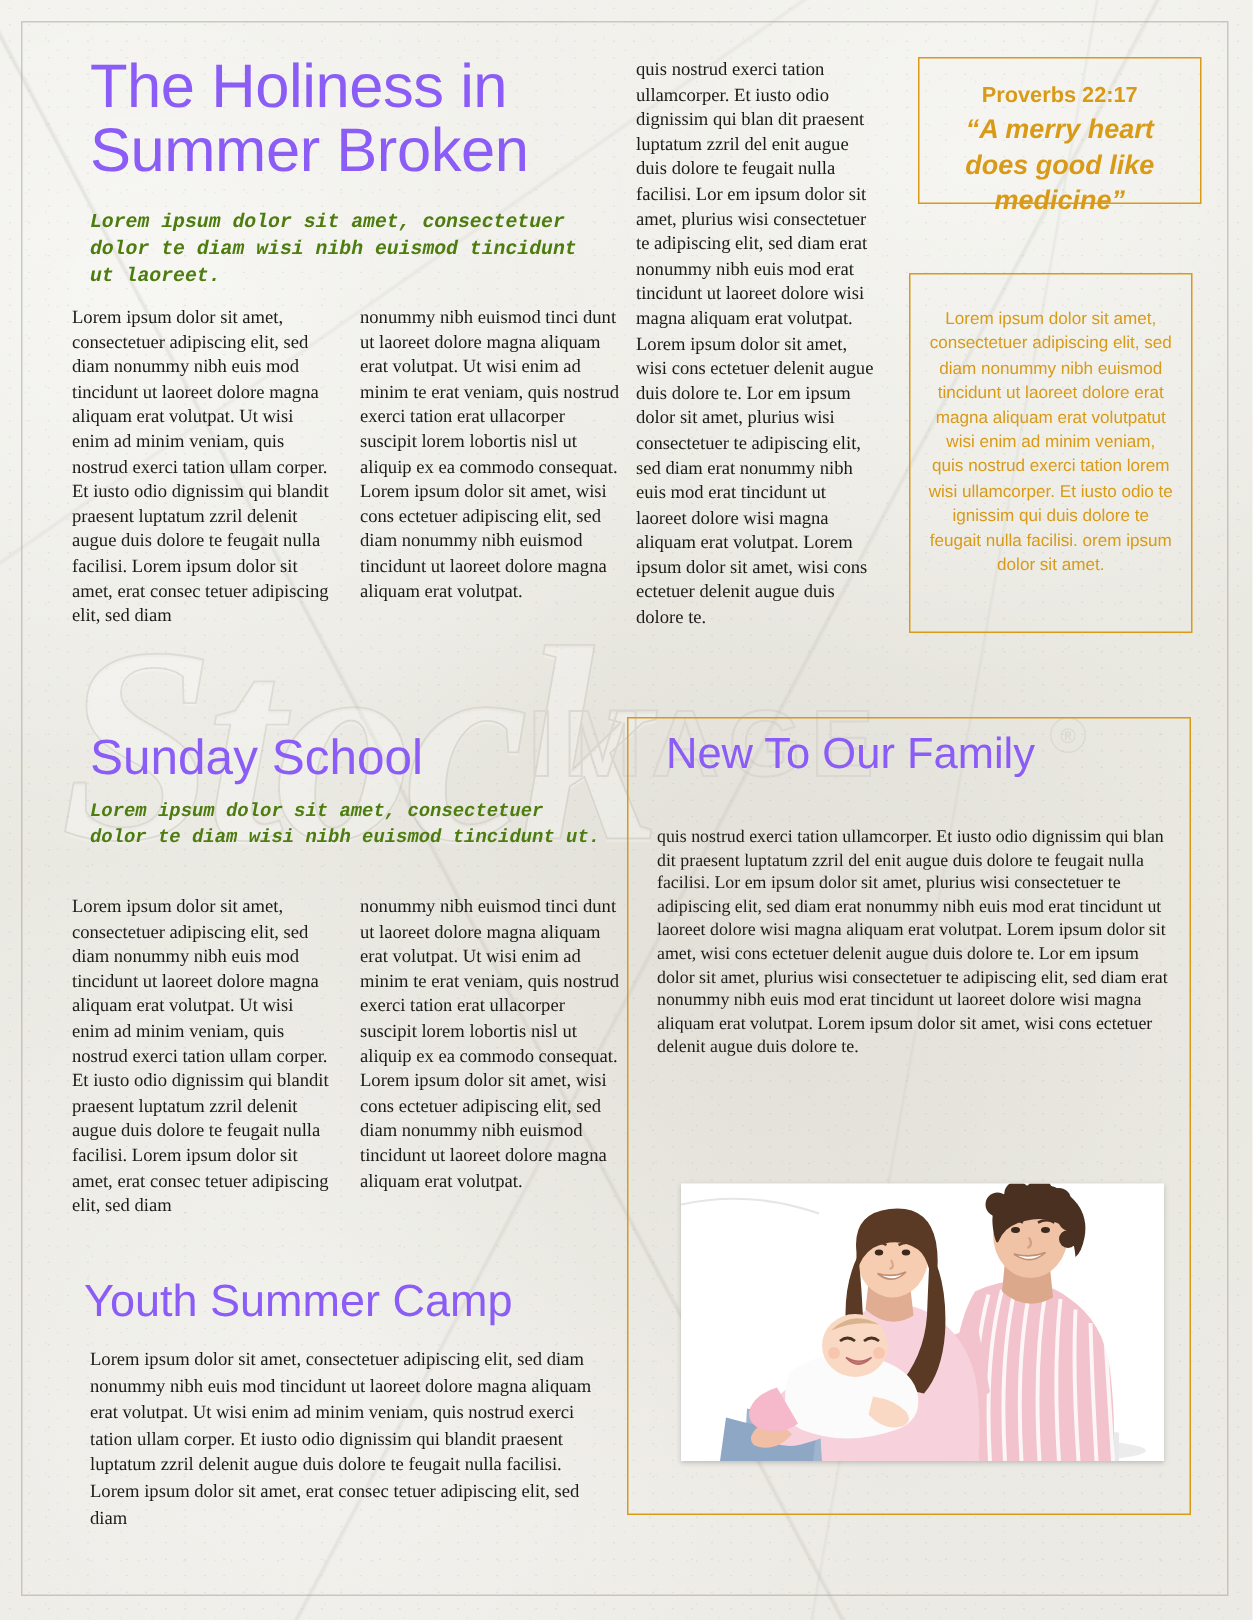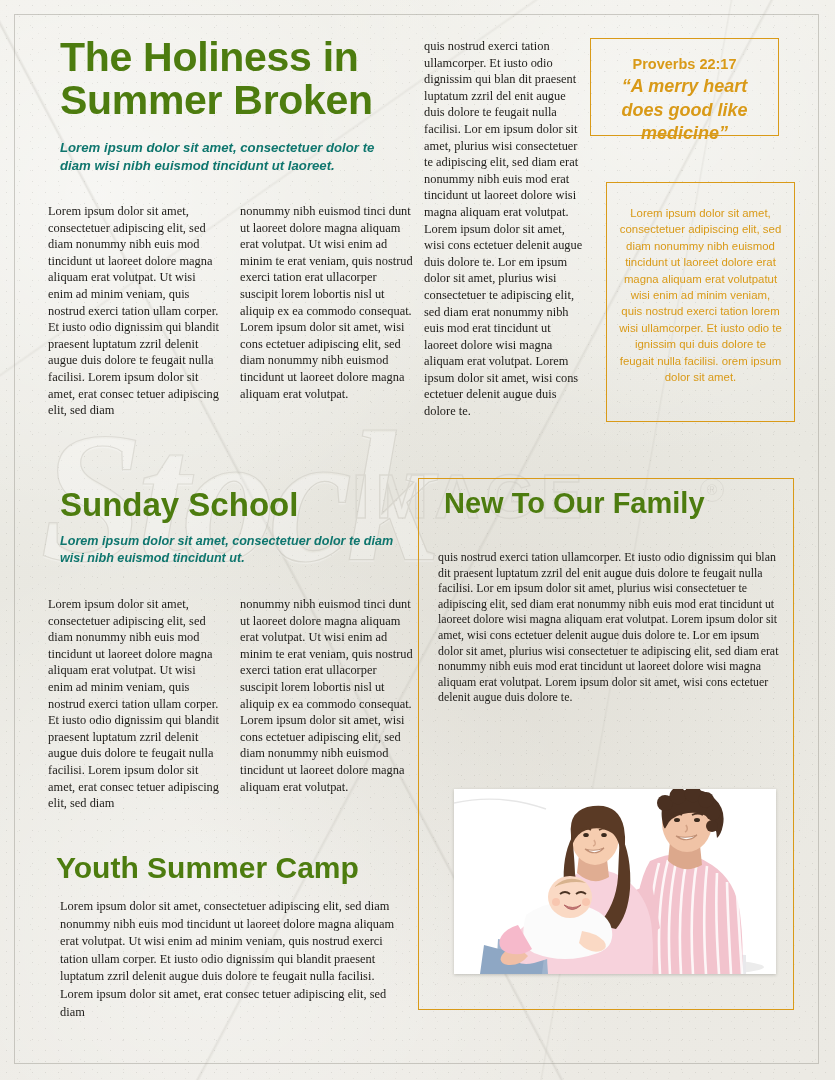--- a/index.html
+++ b/index.html
@@ -115,28 +115,28 @@
     left: 14px; top: 14px;
     width: 805px; height: 1050px;
     border: 1px solid rgba(150,148,140,0.45);
     pointer-events: none;
     box-sizing: border-box;
   }
 
   
   .headline {
     font-family: "Liberation Sans", sans-serif;
-    color: #4d7c0f;
-    font-weight: bold;
+    color: #8b5cf6;
+    font-weight: normal;
     line-height: 1.06;
     margin: 0;
   }
   .deck {
-    font-family: Liberation Sans, sans-serif;
-    color: #0f766e;
+    font-family: Liberation Mono, monospace;
+    color: #4d7c0f;
     font-style: italic;
     font-weight: bold;
     line-height: 1.35;
     margin: 0;
   }
   .body-col {
     font-family: "Liberation Serif", serif;
     color: #1d1b18;
     font-size: 12.4px;
     line-height: 16.6px;
@@ -163,21 +163,21 @@
     width: 160px;
   }
 
   
   .orange-box {
     position: absolute;
     border: 1.6px solid #d99a18;
     box-sizing: border-box;
     background: transparent;
   }
-  #verse-box { left: 590px; top: 38px; width: 189px; height: 98px; }
+  #verse-box { left: 612px; top: 38px; width: 189px; height: 98px; }
   #verse-inner {
     padding: 16px 10px 0 10px;
     text-align: center;
     font-family: "Liberation Sans", sans-serif;
     color: #d99a18;
   }
   #verse-ref { font-size: 14.5px; font-weight: bold; line-height: 1.25; }
   #verse-quote { font-size: 18px; font-style: italic; font-weight: bold; line-height: 1.3; margin-top: 2px; }
 
   #sidebar-box { left: 606px; top: 182px; width: 189px; height: 240px; }

